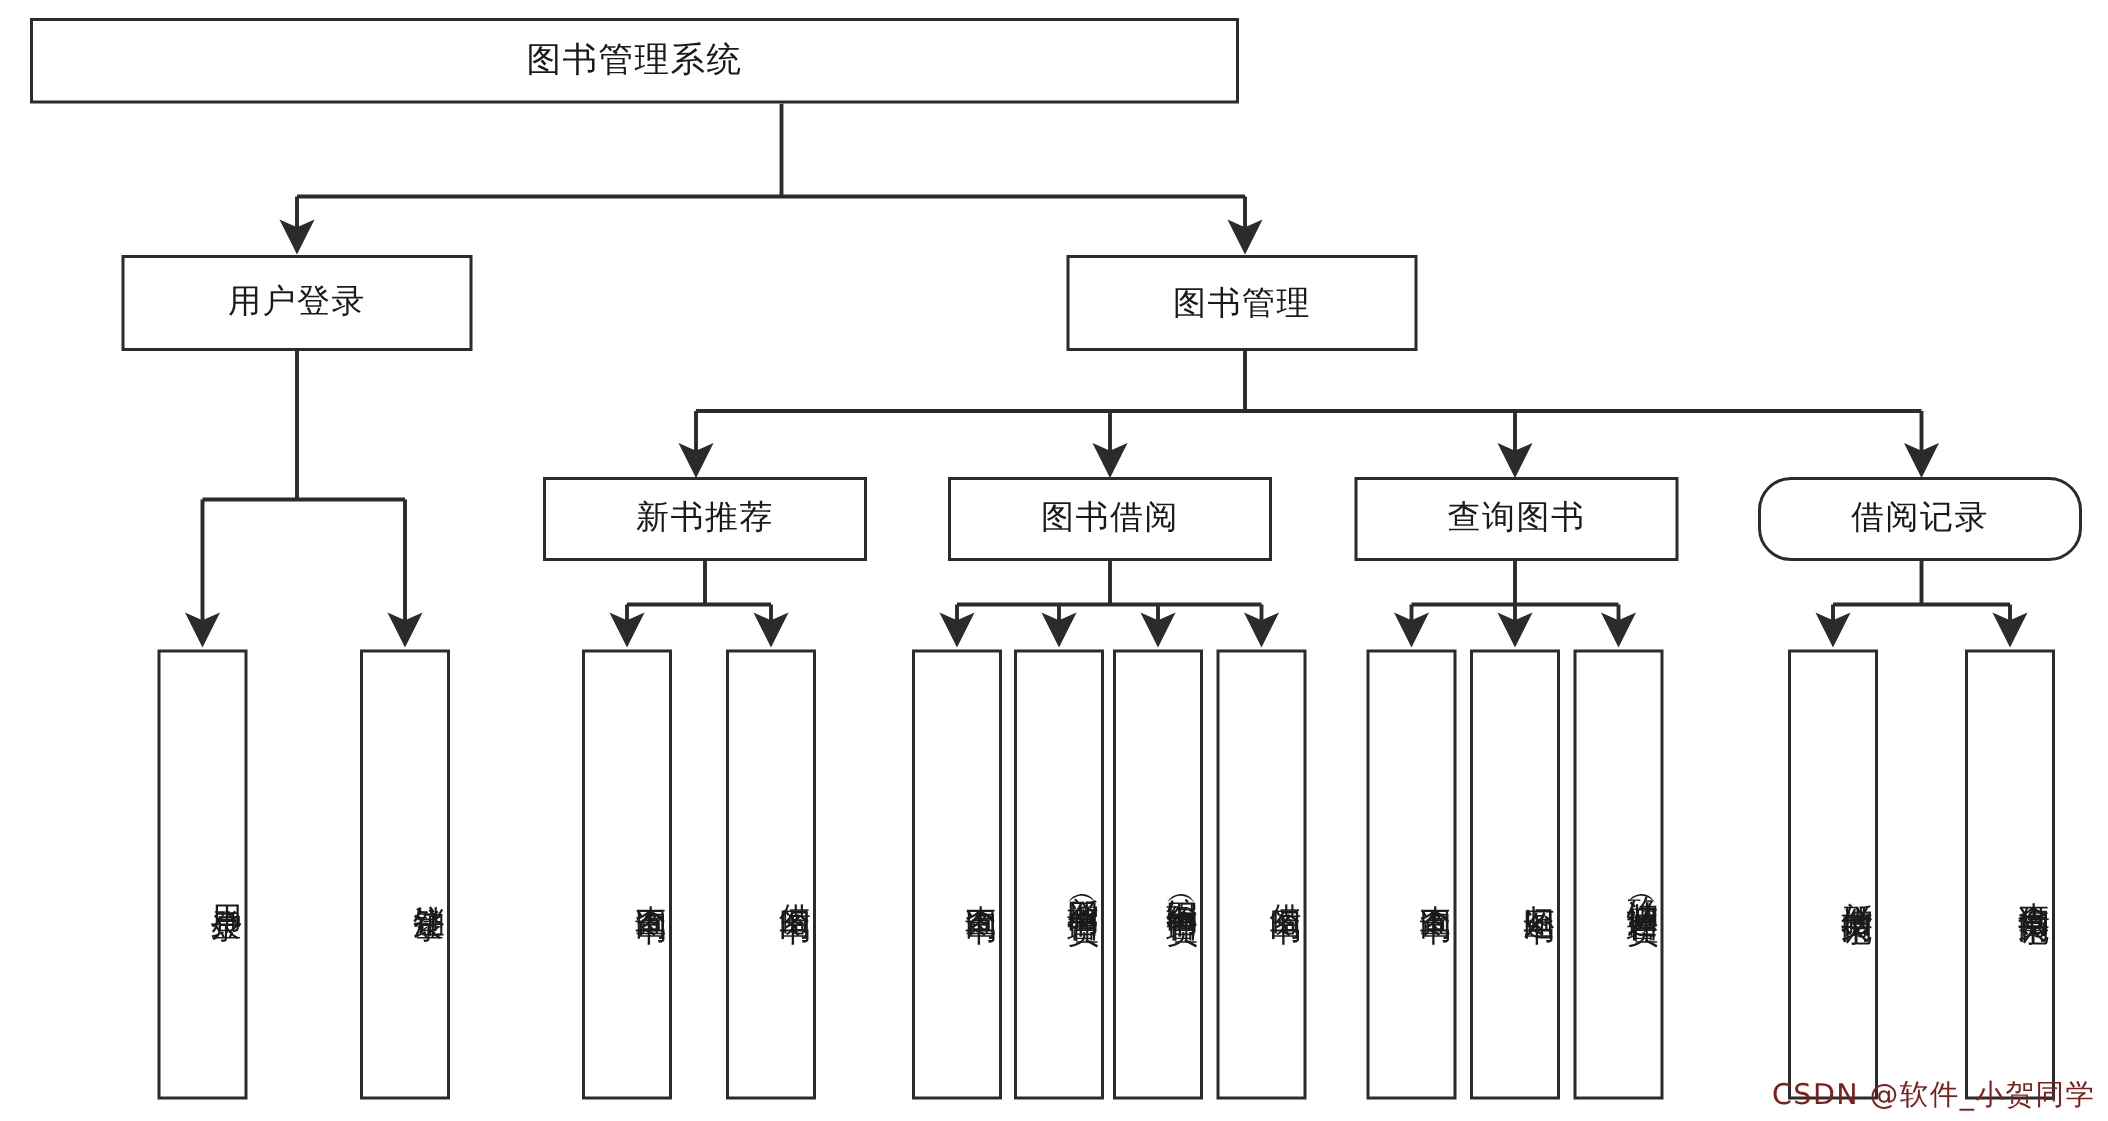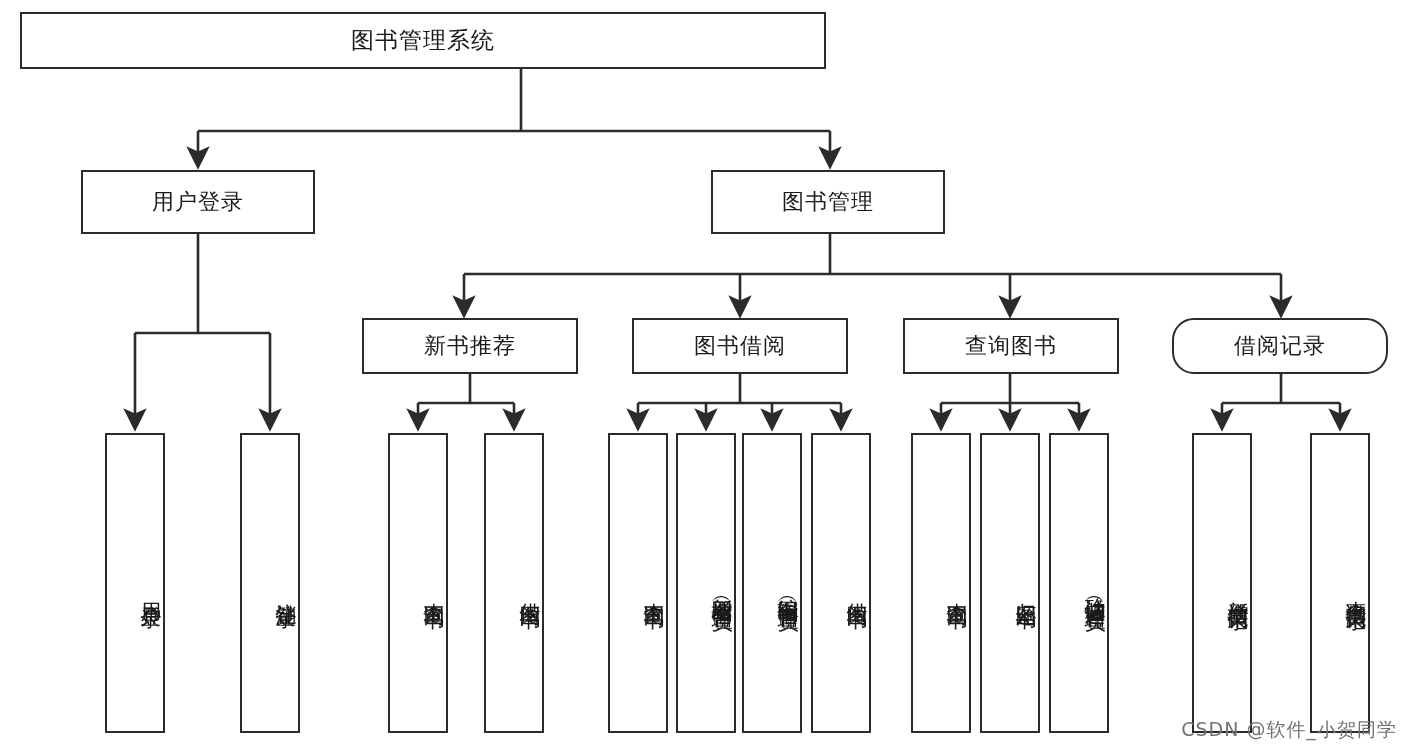--- a/index.html
+++ b/index.html
@@ -58,21 +58,21 @@
     writing-mode: vertical-rl;
     text-orientation: upright;
     display: block;
     text-align: left;
   }
   .watermark {
     position: absolute;
     right: 8px;
     bottom: 4px;
     font-size: 19px;
-    color: #737373;
+    color: #7f1d1d;
     letter-spacing: 1px;
     white-space: nowrap;
     user-select: none;
     text-align: right;
   }
 </style>
 </head>
 <body>
 
 <div id="canvas">

